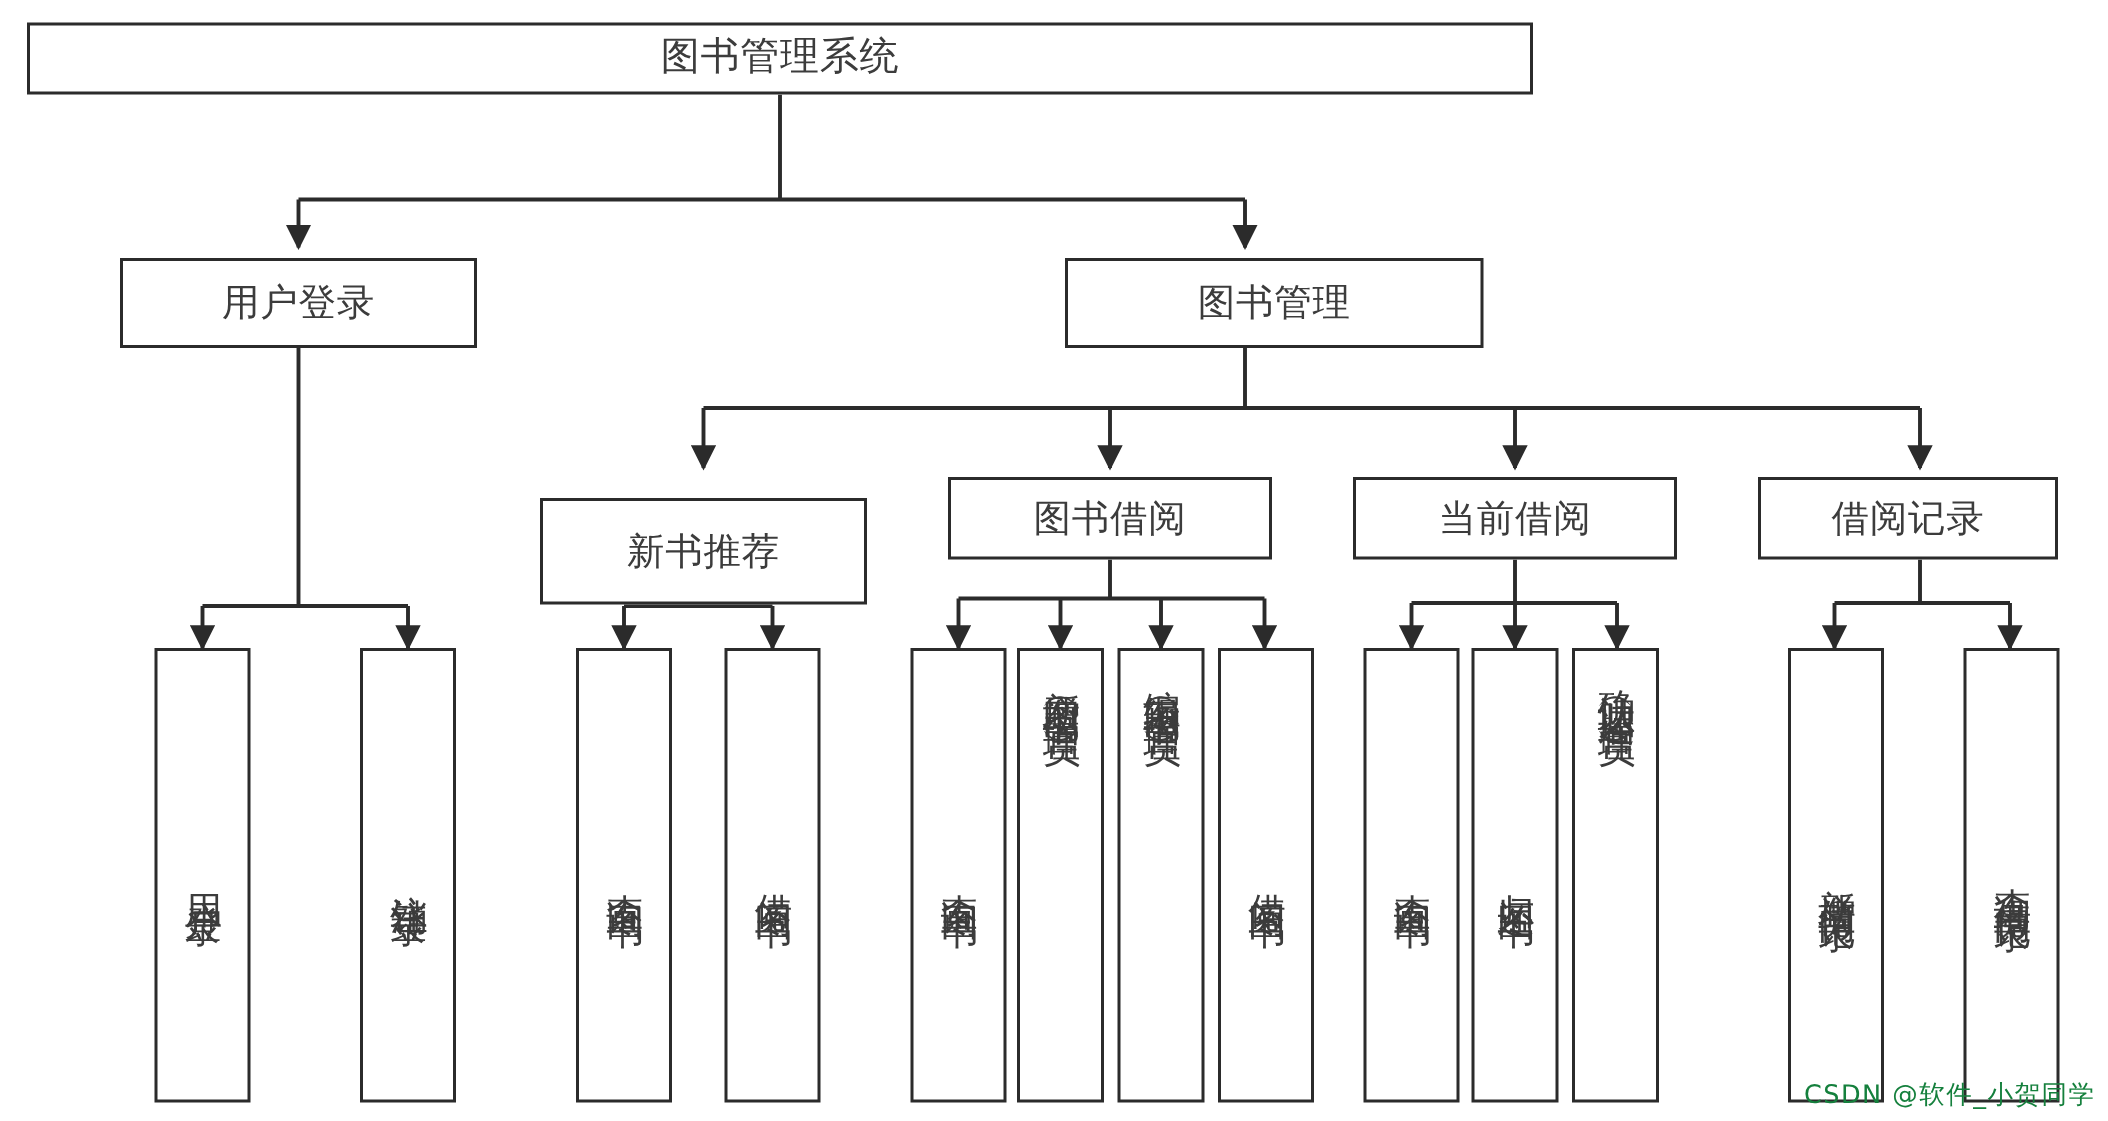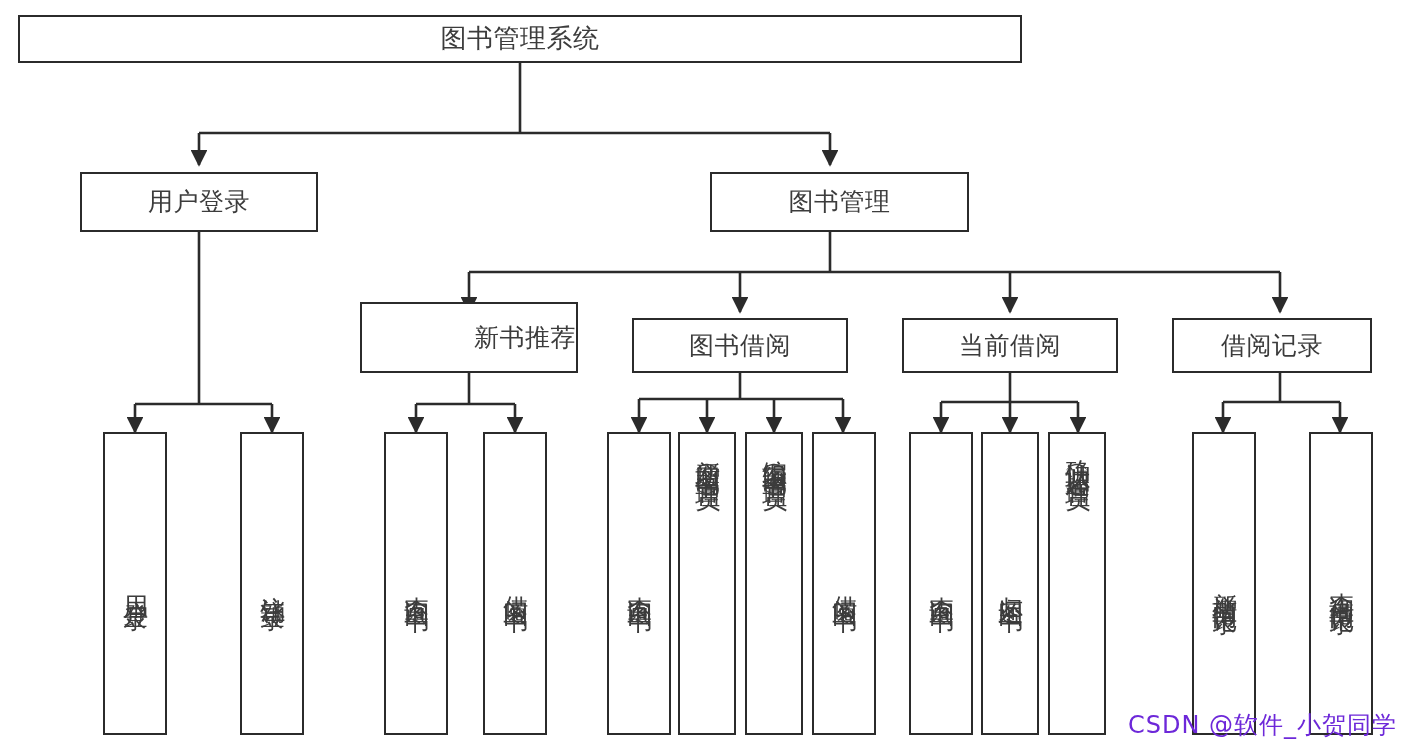--- a/index.html
+++ b/index.html
@@ -62,22 +62,22 @@
     color: #3c3c3c;
   }
   .node.v.mid {
     align-items: center;
     padding-top: 0;
   }
   #watermark {
     position: absolute;
     right: 8px;
     bottom: 6px;
-    font-size: 24px;
-    color: #6d28d9;
+    font-size: 17px;
+    color: #15803d;
     letter-spacing: 1px;
     z-index: 3;
     white-space: nowrap;
   }
 </style>
 </head>
 <body>
 
 <div id="diagram">
 
@@ -131,25 +131,25 @@
     </g>
   </svg>
 
   <div class="node h root" style="left:18px; top:15px; width:1004px; height:48px;align-items:center;">
     <span>图书管理系统</span>
   </div>
 
   <div class="node h" style="left:80px; top:172px; width:238px; height:60px;">
     <span>用户登录</span>
   </div>
-  <div class="node h" style="left:710px; top:172px; width:259px; height:60px;">
+  <div class="node h" style="left:710px; top:172px; width:279px; height:60px;">
     <span>图书管理</span>
   </div>
 
-  <div class="node h" style="left:360px; top:302px; width:218px; height:71px;justify-content:flex-end;">
+  <div class="node h" style="left:360px; top:332px; width:218px; height:71px;">
     <span>新书推荐</span>
   </div>
   <div class="node h" style="left:632px; top:318px; width:216px; height:55px;">
     <span>图书借阅</span>
   </div>
   <div class="node h" style="left:902px; top:318px; width:216px; height:55px;align-items:center;">
     <span>当前借阅</span>
   </div>
   <div class="node h" style="left:1172px; top:318px; width:200px; height:55px;">
     <span>借阅记录</span>

